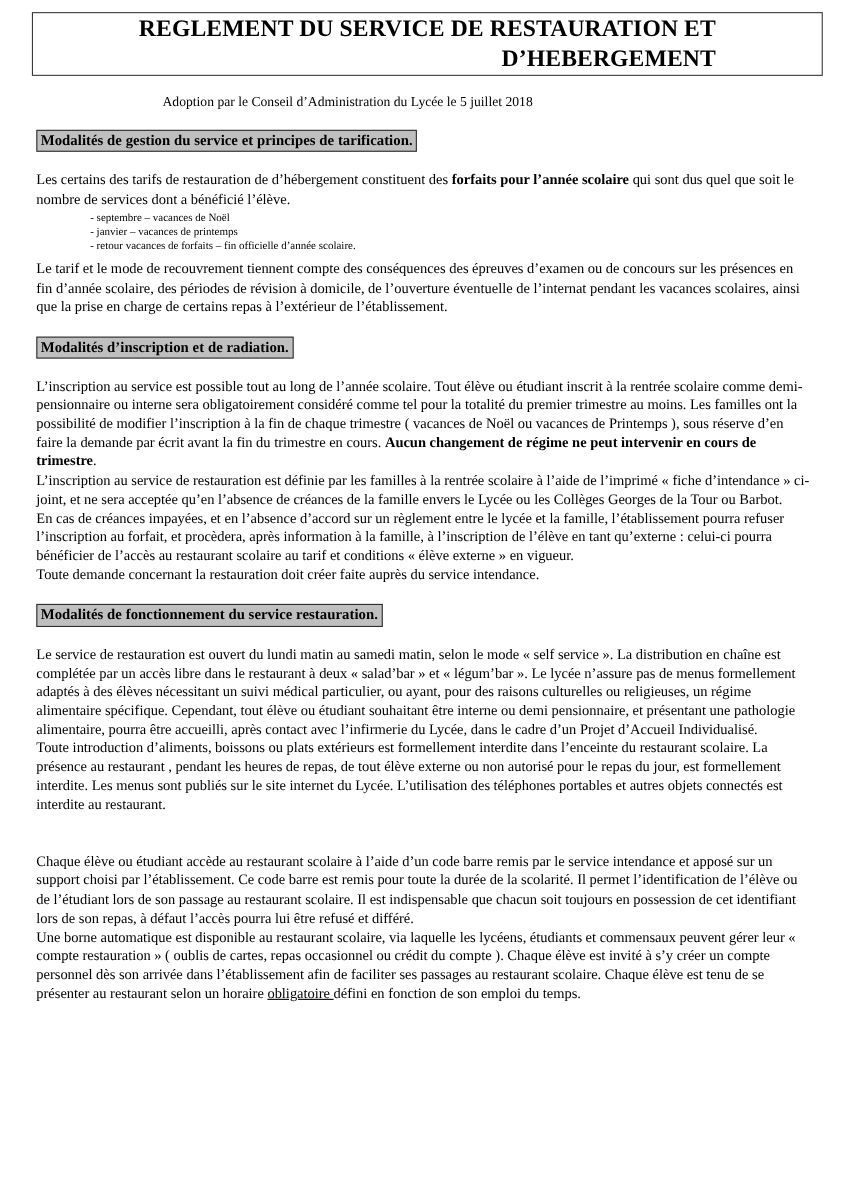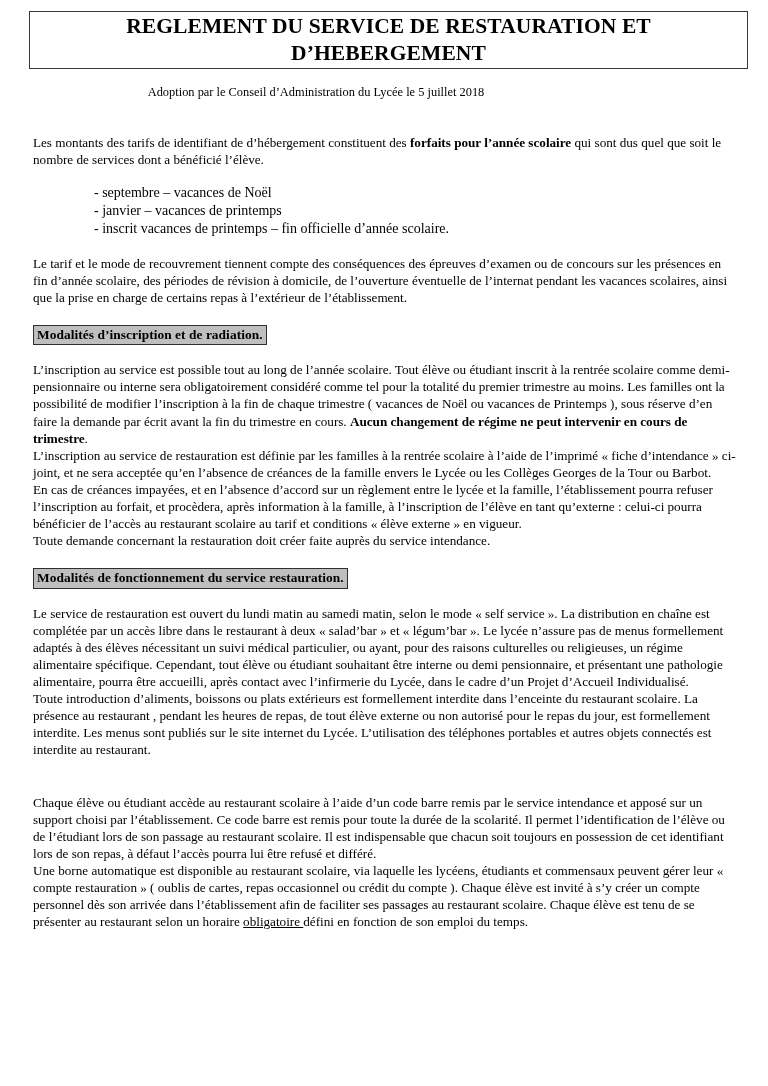--- a/index.html
+++ b/index.html
@@ -33,21 +33,21 @@
     border: 1px solid #3a3a3a;
     box-sizing: border-box;
     display: flex;
     align-items: center;
     justify-content: center;
   }
   .title-text {
     font-size: 21.5px;
     font-weight: bold;
     line-height: 1.25;
-    text-align: center;
+    text-align: right;
     letter-spacing: 0.1px;
     padding: 0 10px;
     white-space: pre-line;
   }
 
   
   .subtitle {
     position: absolute;
     left: 0;
     top: 85px;
@@ -88,23 +88,23 @@
     line-height: 1.295;
     text-align: left;
     margin: 0;
     letter-spacing: -0.02px;
   }
   .para.first-after-heading { margin-top: 16px; }
 
   .block-gap { height: 19px; }
 
   .bullets {
-    font-size: 14px;
+    font-size: 10px;
     line-height: 1.295;
-    margin: 16px;
+    margin: 4px;
     padding-left: 45px;
   }
   .bullet-line { white-space: nowrap; }
   .u { text-decoration: underline; }
   .bu { font-weight: bold; }
   sup { font-size: 0.68em; vertical-align: super; line-height: 0; }
 </style>
 </head>
 <body>
 
@@ -113,25 +113,26 @@
   <div class="title-box">
     <div class="title-text">REGLEMENT DU SERVICE DE RESTAURATION ET
 D’HEBERGEMENT</div>
   </div>
 
   <div class="subtitle">Adoption par le Conseil d’Administration du Lycée le 5 juillet 2018</div>
 
   <div class="body-area">
 
   <div class="section">
-        <div class="para first-after-heading"><span>Les montants des tarifs de identifiant de d’hébergement constituent des </span><span class="bu">forfaits pour l’année scolaire </span><span>qui sont dus quel que soit le nombre de services dont a bénéficié l’élève.</span></div>
+        <div class="heading-wrap"><span class="heading">Modalités de gestion du service et principes de tarification.</span></div>
+        <div class="para first-after-heading"><span>Les certains des tarifs de restauration de d’hébergement constituent des </span><span class="bu">forfaits pour l’année scolaire </span><span>qui sont dus quel que soit le nombre de services dont a bénéficié l’élève.</span></div>
         <div class="bullets">
           <div class="bullet-line">- septembre – vacances de Noël</div>
           <div class="bullet-line">- janvier – vacances de printemps</div>
-          <div class="bullet-line">- inscrit vacances de printemps – fin officielle d’année scolaire.</div>
+          <div class="bullet-line">- retour vacances de forfaits – fin officielle d’année scolaire.</div>
         </div>
         <div class="para"><span>Le tarif et le mode de recouvrement tiennent compte des conséquences des épreuves d’examen ou de concours sur les présences en fin d’année scolaire, des périodes de révision à domicile, de l’ouverture éventuelle de l’internat pendant les vacances scolaires, ainsi que la prise en charge de certains repas à l’extérieur de l’établissement.</span></div>
       </div>
       <div class="section">
         <div class="block-gap"></div>
         <div class="heading-wrap"><span class="heading">Modalités d’inscription et de radiation.</span></div>
         <div class="para first-after-heading"><span>L’inscription au service est possible tout au long de l’année scolaire. Tout élève ou étudiant inscrit à la rentrée scolaire comme demi-pensionnaire ou interne sera obligatoirement considéré comme tel pour la totalité du premier trimestre au moins. Les familles ont la possibilité de modifier l’inscription à la fin de chaque trimestre ( vacances de Noël ou vacances de Printemps ), sous réserve d’en faire la demande par écrit avant la fin du trimestre en cours. </span><span class="bu">Aucun changement de régime ne peut intervenir en cours de trimestre</span><span>.</span></div>
         <div class="para"><span>L’inscription au service de restauration est définie par les familles à la rentrée scolaire à l’aide de l’imprimé « fiche d’intendance » ci-joint, et ne sera acceptée qu’en l’absence de créances de la famille envers le Lycée ou les Collèges Georges de la Tour ou Barbot.</span></div>
         <div class="para"><span>En cas de créances impayées, et en l’absence d’accord sur un règlement entre le lycée et la famille, l’établissement pourra refuser l’inscription  au forfait, et procèdera, après information à la famille, à l’inscription de l’élève en tant qu’externe : celui-ci pourra bénéficier de l’accès au restaurant scolaire au tarif et conditions « élève externe » en vigueur.</span></div>
         <div class="para"><span>Toute demande concernant la restauration doit créer faite auprès du service intendance.</span></div>

